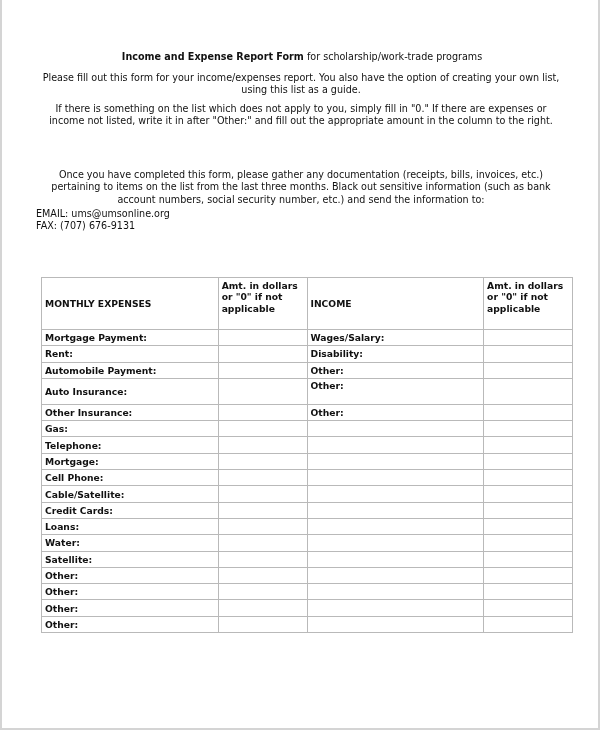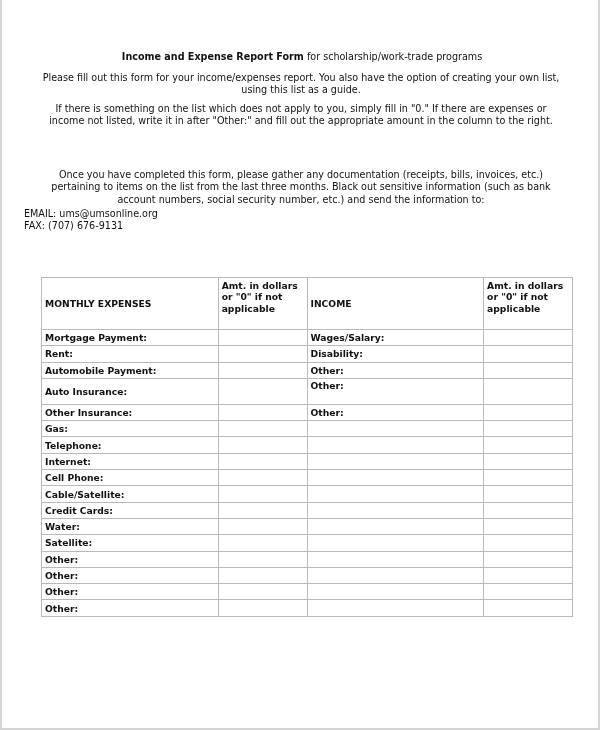--- a/index.html
+++ b/index.html
@@ -20,21 +20,21 @@
       position: absolute; left: 0; top: 51px; width: 600px;
       text-align: center; font-size: 9.6px;
     }
     .title b { font-weight: bold; }
     .para {
       position: absolute; left: 39px; width: 520px; margin: 0; text-align: center;
     }
     .p1 { top: 72px; }
     .p2 { top: 103px; }
     .p3 { top: 153px; margin-top: 16px; }
-    .contact { position: absolute; left: 22px; top: 208px; width: 400px; }
+    .contact { position: absolute; left: 34px; top: 208px; width: 400px; }
     .contact div { height: 12.4px; }
 
     table.form {
       position: absolute; left: 39px; top: 277px;
       width: 532px;
       border-collapse: collapse;
       font-size: 9.2px;
       line-height: 11px;
       font-weight: bold;
       border: 1.5px solid #9a9a9a;
@@ -123,39 +123,45 @@
       <td></td>
       <td></td>
     </tr>
     <tr class="row">
       <td>Telephone:</td>
       <td></td>
       <td></td>
       <td></td>
     </tr>
     <tr class="row">
-      <td>Internet:</td>
+      <td>Mortgage:</td>
       <td></td>
       <td></td>
       <td></td>
     </tr>
     <tr class="row">
       <td>Cell Phone:</td>
       <td></td>
       <td></td>
       <td></td>
     </tr>
     <tr class="row">
       <td>Cable/Satellite:</td>
       <td></td>
       <td></td>
       <td></td>
     </tr>
     <tr class="row">
       <td>Credit Cards:</td>
+      <td></td>
+      <td></td>
+      <td></td>
+    </tr>
+    <tr class="row">
+      <td>Loans:</td>
       <td></td>
       <td></td>
       <td></td>
     </tr>
     <tr class="row">
       <td>Water:</td>
       <td></td>
       <td></td>
       <td></td>
     </tr>

